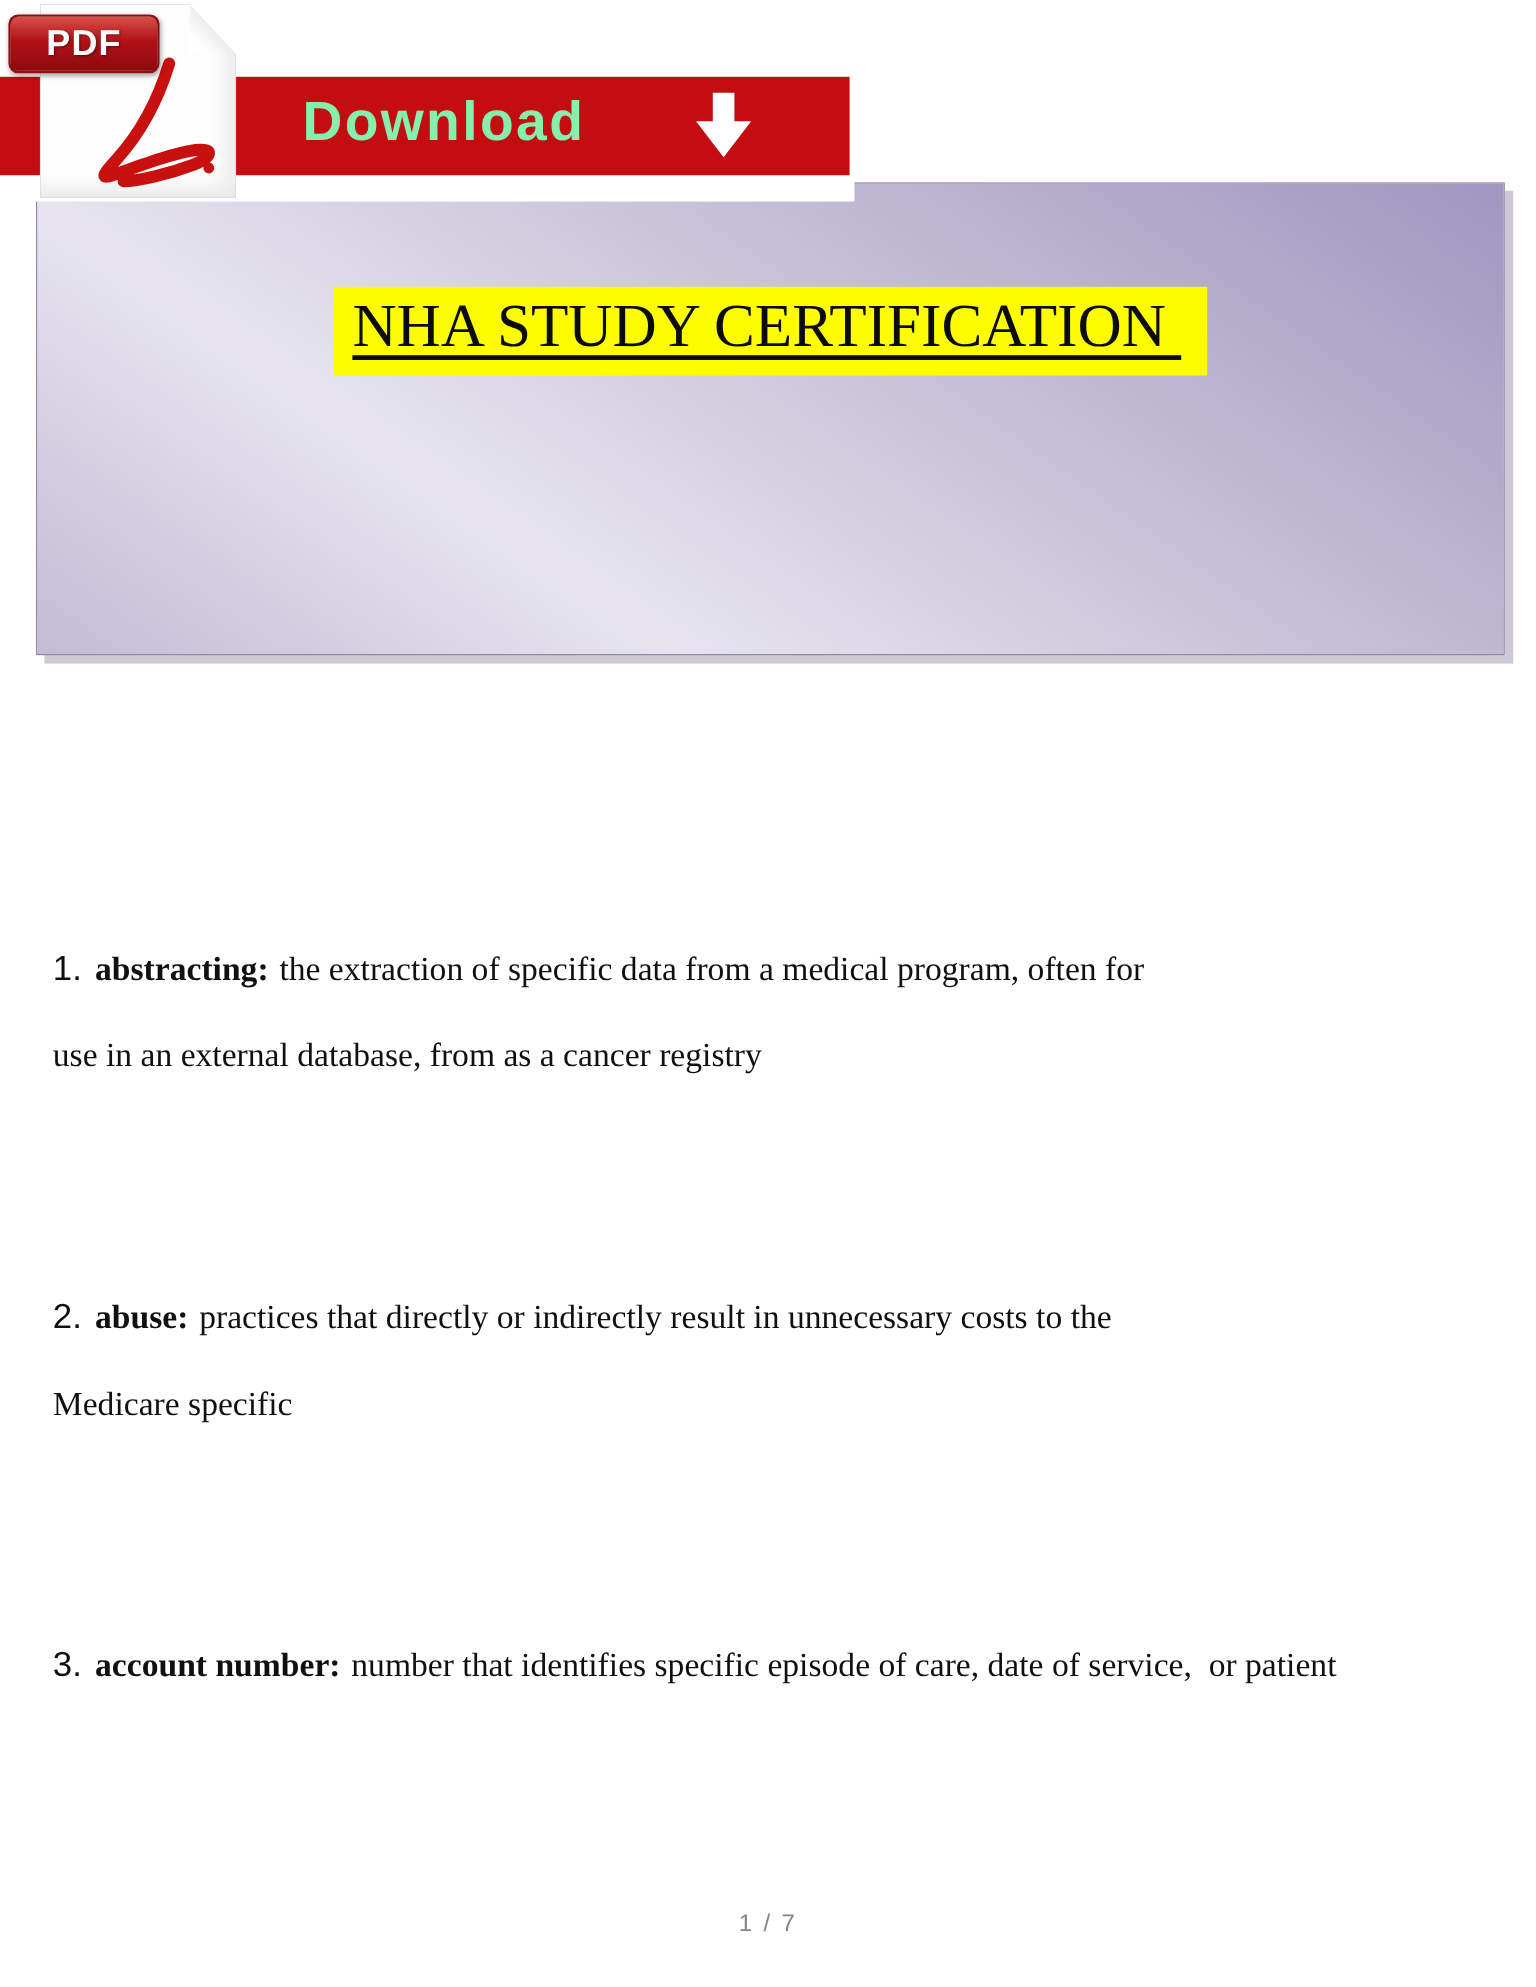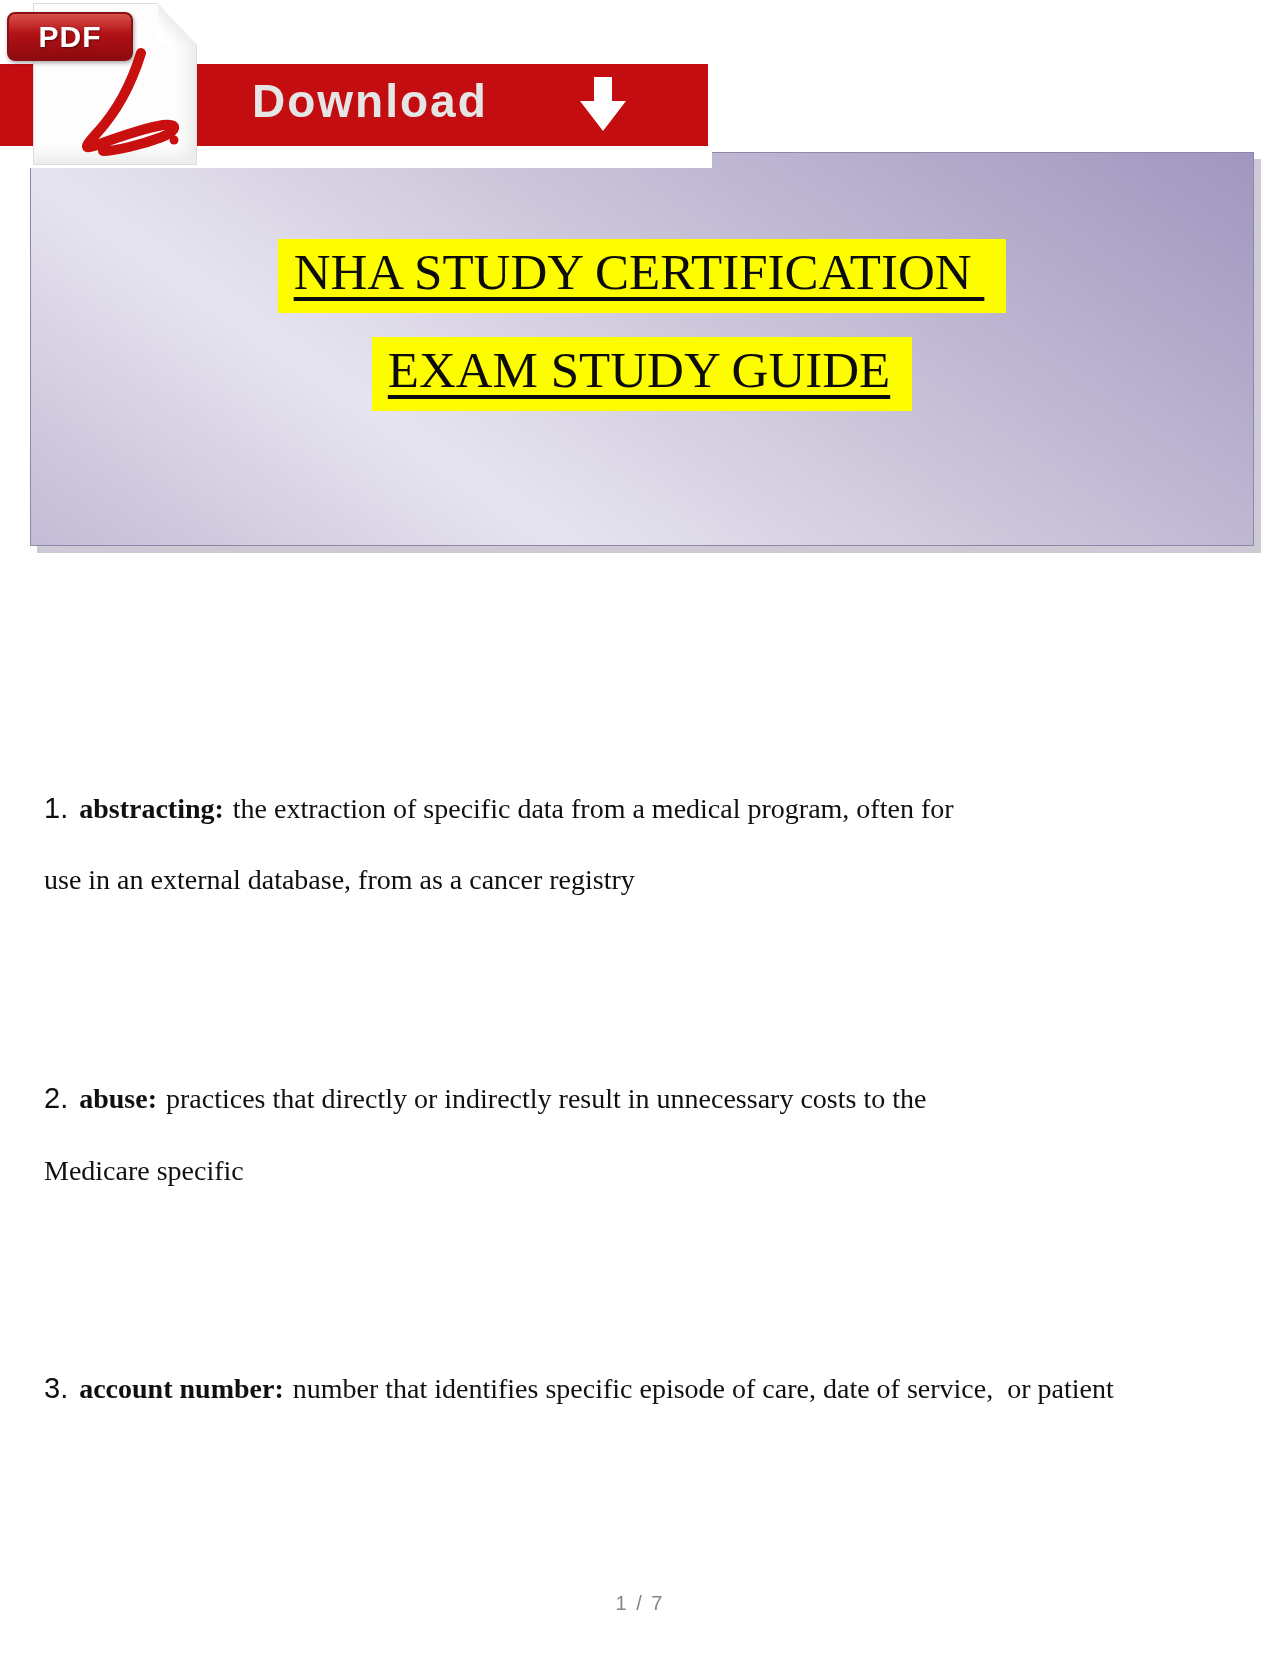--- a/index.html
+++ b/index.html
@@ -30,21 +30,21 @@
   
   .dl-block{
     position:absolute;left:0;top:0;width:712px;height:168px;background:#ffffff;z-index:2;
   }
   .dl-bar{
     position:absolute;left:0;top:64px;width:708px;height:82px;background:#c30d10;cursor:pointer;
   }
   .dl-label{
     position:absolute;left:252px;top:10px;
     font-family:"Liberation Sans", sans-serif;font-weight:bold;font-size:46px;
-    color:#e5e5e5;letter-spacing:2px;
+    color:#86efac;letter-spacing:2px;
   }
   .dl-arrow{position:absolute;left:580px;top:13px;}
 
   
   .pdf-icon{position:absolute;left:33px;top:3px;width:164px;height:122px;z-index:3;}
   .pdf-page{
     position:absolute;left:0;top:0;width:164px;height:162px;background:#fdfdfd;
     clip-path:polygon(0 0,76% 0,100% 26%,100% 100%,0 100%);
     box-shadow:inset 0 0 0 1px #dcdcdc, inset -10px -10px 14px rgba(0,0,0,0.07);
   }
@@ -77,23 +77,20 @@
     position:absolute;left:0;top:1592px;width:100%;text-align:center;
     font-family:"Liberation Sans", sans-serif;font-size:20px;color:#84848a;letter-spacing:2px;
   }
 </style>
 </head>
 <body>
 
 <div class="slide">
   <div class="title-row l1">
     <span class="hl">NHA STUDY CERTIFICATION </span>
-  </div>
-  <div class="title-row l2">
-    <span class="hl">EXAM STUDY GUIDE</span>
   </div>
 </div>
 
 <div class="dl-block">
   <div class="dl-bar">
     <span class="dl-label">Download</span>
     <span class="dl-arrow">
       <svg width="46" height="54" viewBox="0 0 46 54">
         <polygon points="14,0 32,0 32,24 46,24 23,54 0,24 14,24" fill="#ffffff"></polygon>
       </svg>

